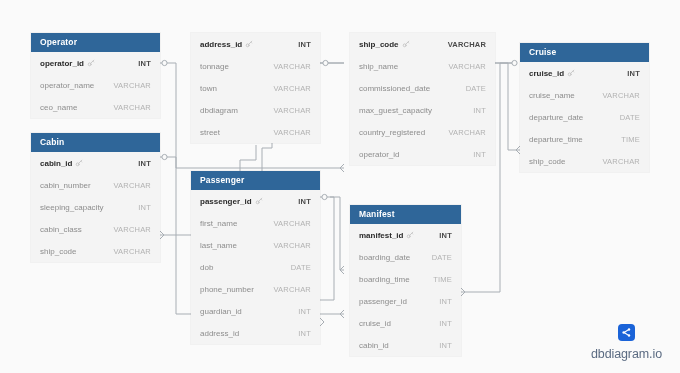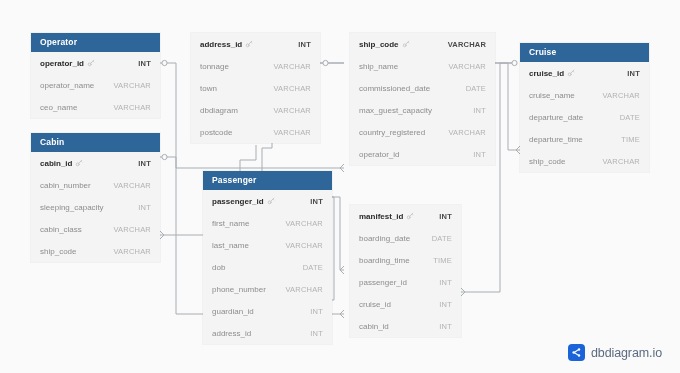--- a/index.html
+++ b/index.html
@@ -88,20 +88,21 @@
 
   
   #watermark {
     position: absolute;
     right: 18px;
     bottom: 12px;
     display: flex;
     align-items: center;
     gap: 6px;
     z-index: 3;
+    flex-direction: column;
   }
   #watermark .logo-box {
     width: 17px;
     height: 17px;
     border-radius: 4px;
     background: #1a63d8;
     display: flex;
     align-items: center;
     justify-content: center;
   }
@@ -251,26 +252,26 @@
           <span class="ftype">VARCHAR</span>
         </div>
         <div class="row">
           <span class="fname">
             <span>dbdiagram</span>
           </span>
           <span class="ftype">VARCHAR</span>
         </div>
         <div class="row">
           <span class="fname">
-            <span>postcode</span>
-          </span>
-          <span class="ftype">VARCHAR</span>
-        </div>
-      </div>
-      <div class="table" style="left: 203px; top: 171px; width: 129px;">
+            <span>street</span>
+          </span>
+          <span class="ftype">VARCHAR</span>
+        </div>
+      </div>
+      <div class="table" style="left: 191px; top: 171px; width: 129px;">
         <div class="table-header">Passenger</div>
         <div class="row pk">
           <span class="fname">
             <span>passenger_id</span>
             <span class="key-icon">
               <svg viewBox="0 0 24 24" width="8" height="8" fill="none" stroke="#8d8d8d" stroke-width="2.2" stroke-linecap="round" stroke-linejoin="round">
                 <circle cx="8" cy="16" r="4.3"></circle>
                 <line x1="11.2" y1="12.8" x2="20.5" y2="3.5"></line>
                 <line x1="17.5" y1="6.5" x2="20" y2="9"></line>
               </svg>
@@ -354,20 +355,21 @@
           <span class="ftype">VARCHAR</span>
         </div>
         <div class="row">
           <span class="fname">
             <span>operator_id</span>
           </span>
           <span class="ftype">INT</span>
         </div>
       </div>
       <div class="table" style="left: 350px; top: 205px; width: 111px;">
+        <div class="table-header">Manifest</div>
         <div class="row pk">
           <span class="fname">
             <span>manifest_id</span>
             <span class="key-icon">
               <svg viewBox="0 0 24 24" width="8" height="8" fill="none" stroke="#8d8d8d" stroke-width="2.2" stroke-linecap="round" stroke-linejoin="round">
                 <circle cx="8" cy="16" r="4.3"></circle>
                 <line x1="11.2" y1="12.8" x2="20.5" y2="3.5"></line>
                 <line x1="17.5" y1="6.5" x2="20" y2="9"></line>
               </svg>
             </span>

